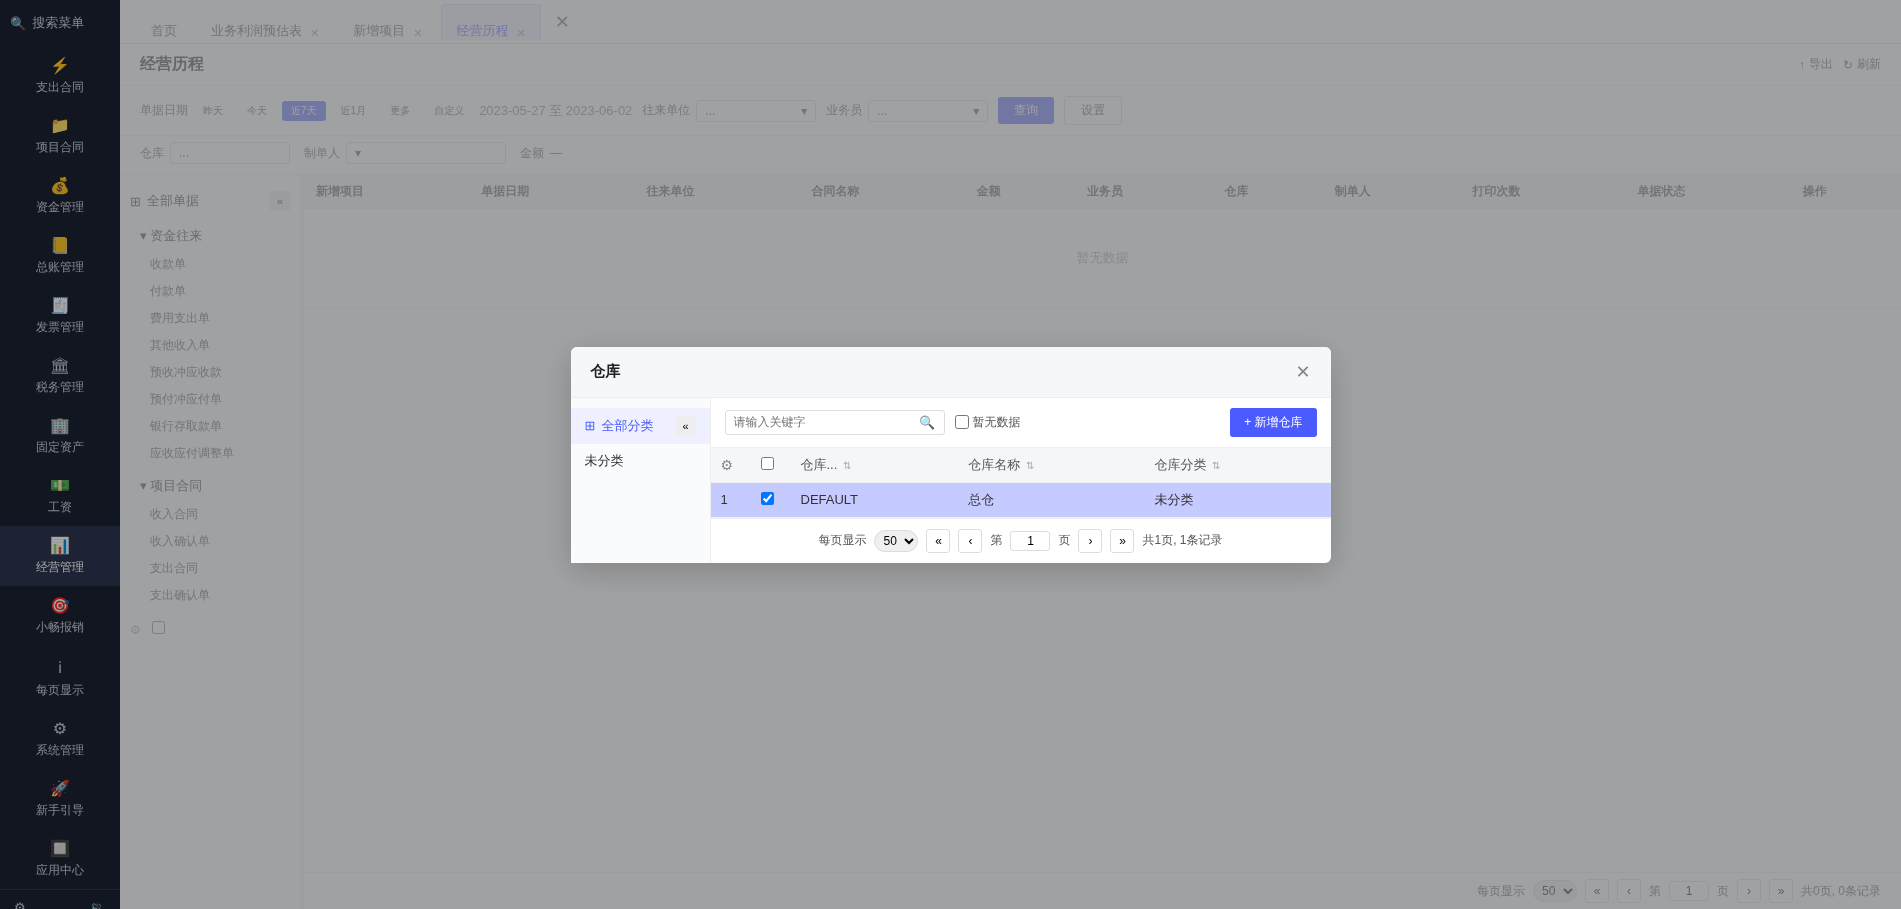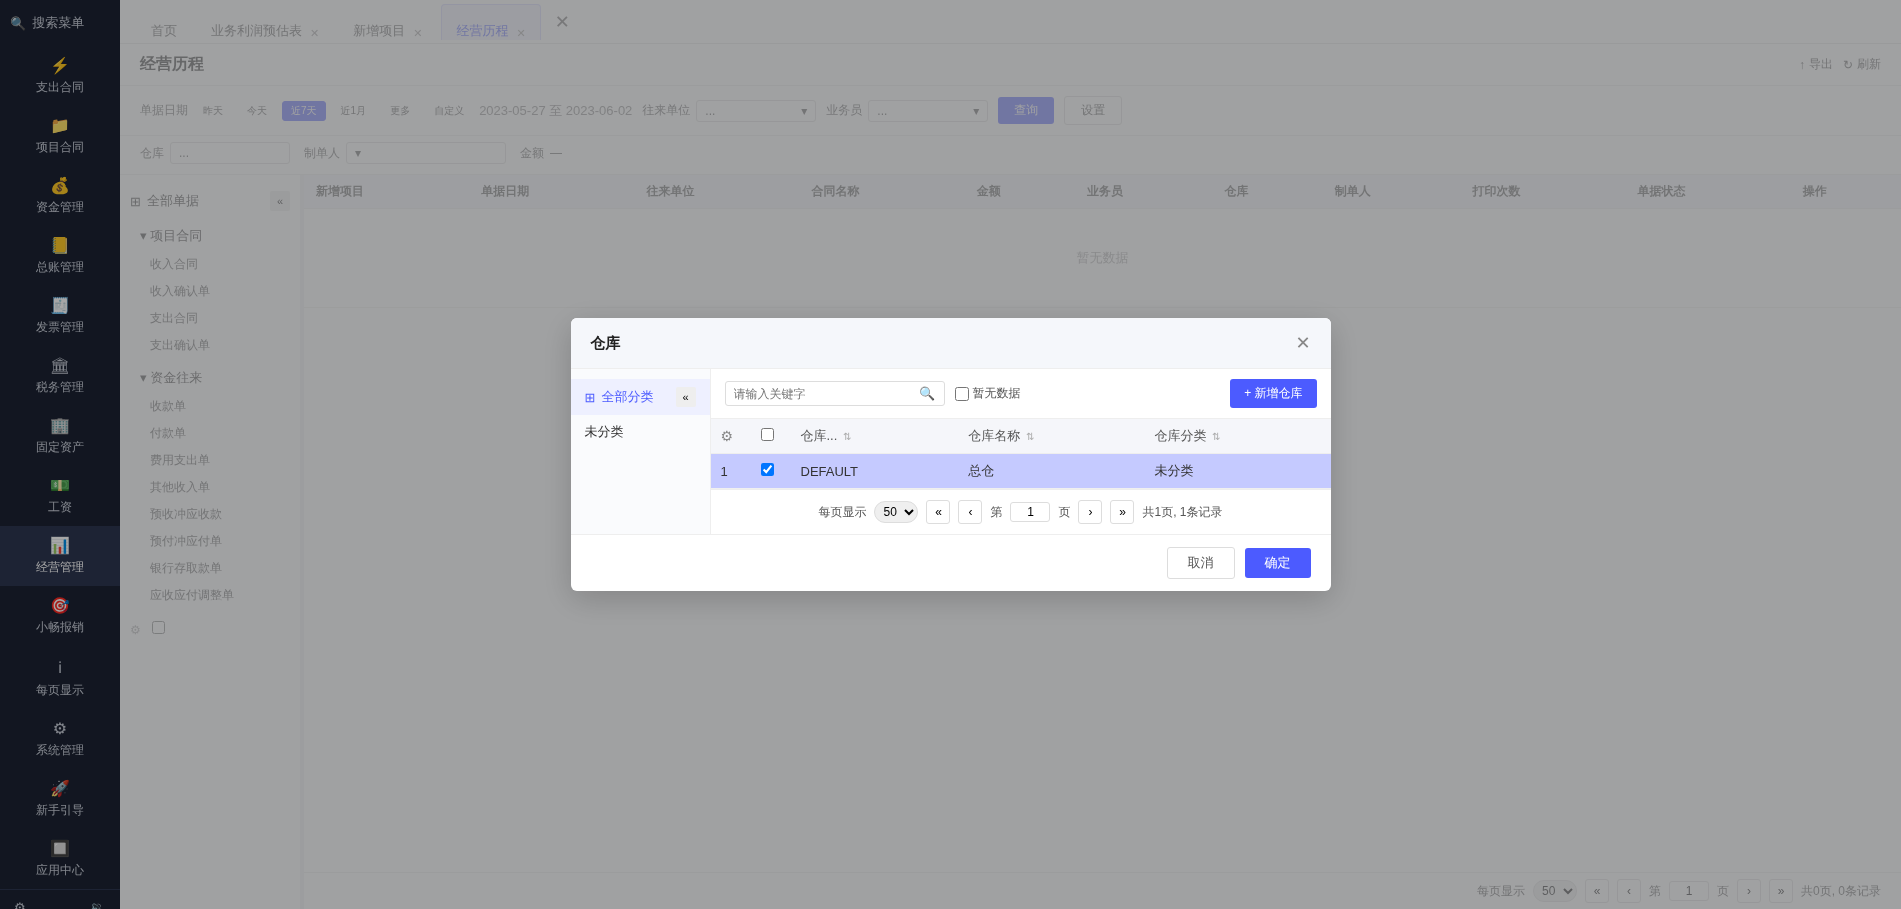--- a/index.html
+++ b/index.html
@@ -360,36 +360,36 @@
 
   <div style="display:flex; flex:1; overflow:hidden; background:#f0f2f5; gap:4px;">
 
     <div style="width:180px; background:#fff; overflow-y:auto; padding:8px 0;">
       <div style="display:flex; align-items:center; padding:8px 10px; gap:6px; font-size:13px; color:#333; font-weight:500;">
         <span>⊞</span>
         <span>全部单据</span>
         <button class="collapse-arrow">«</button>
       </div>
       <div style="padding:2px 0;">
-        <div style="padding:6px 10px 6px 20px; font-size:13px; color:#333; cursor:pointer;">▾ 项目合同</div>
-        <div style="padding:5px 10px 5px 30px; font-size:12px; color:#555; cursor:pointer;">收入合同</div>
-        <div style="padding:5px 10px 5px 30px; font-size:12px; color:#555; cursor:pointer;">收入确认单</div>
-        <div style="padding:5px 10px 5px 30px; font-size:12px; color:#555; cursor:pointer;">支出合同</div>
-        <div style="padding:5px 10px 5px 30px; font-size:12px; color:#555; cursor:pointer;">支出确认单</div>
-      </div>
-      <div style="padding:2px 0;">
         <div style="padding:6px 10px 6px 20px; font-size:13px; color:#333; cursor:pointer;">▾ 资金往来</div>
         <div style="padding:5px 10px 5px 30px; font-size:12px; color:#555; cursor:pointer;">收款单</div>
         <div style="padding:5px 10px 5px 30px; font-size:12px; color:#555; cursor:pointer;">付款单</div>
         <div style="padding:5px 10px 5px 30px; font-size:12px; color:#555; cursor:pointer;">费用支出单</div>
         <div style="padding:5px 10px 5px 30px; font-size:12px; color:#555; cursor:pointer;">其他收入单</div>
         <div style="padding:5px 10px 5px 30px; font-size:12px; color:#555; cursor:pointer;">预收冲应收款</div>
         <div style="padding:5px 10px 5px 30px; font-size:12px; color:#555; cursor:pointer;">预付冲应付单</div>
         <div style="padding:5px 10px 5px 30px; font-size:12px; color:#555; cursor:pointer;">银行存取款单</div>
         <div style="padding:5px 10px 5px 30px; font-size:12px; color:#555; cursor:pointer;">应收应付调整单</div>
+      </div>
+      <div style="padding:2px 0;">
+        <div style="padding:6px 10px 6px 20px; font-size:13px; color:#333; cursor:pointer;">▾ 项目合同</div>
+        <div style="padding:5px 10px 5px 30px; font-size:12px; color:#555; cursor:pointer;">收入合同</div>
+        <div style="padding:5px 10px 5px 30px; font-size:12px; color:#555; cursor:pointer;">收入确认单</div>
+        <div style="padding:5px 10px 5px 30px; font-size:12px; color:#555; cursor:pointer;">支出合同</div>
+        <div style="padding:5px 10px 5px 30px; font-size:12px; color:#555; cursor:pointer;">支出确认单</div>
       </div>
       <div style="padding:6px 10px; font-size:12px; color:#aaa; margin-top:4px;">
         <span style="cursor:pointer;">⚙</span>
         <input type="checkbox" style="margin-left: 8px;">
       </div>
     </div>
 
     <div style="flex:1; background:#fff; display:flex; flex-direction:column; overflow:hidden;">
       <div class="table-wrapper" style="flex:1; overflow:auto;">
         <table>
@@ -516,18 +516,14 @@
           <span>第</span>
           <input class="page-input" value="1" style="">
           <span>页</span>
           <button class="page-nav">›</button>
           <button class="page-nav">»</button>
           <span>共1页, 1条记录</span>
         </div>
       </div>
     </div>
 
-    <div class="modal-footer">
-      <button class="btn-cancel">取消</button>
-      <button class="btn-confirm">确定</button>
-    </div>
   </div>
 </div>
 
 </body></html>

